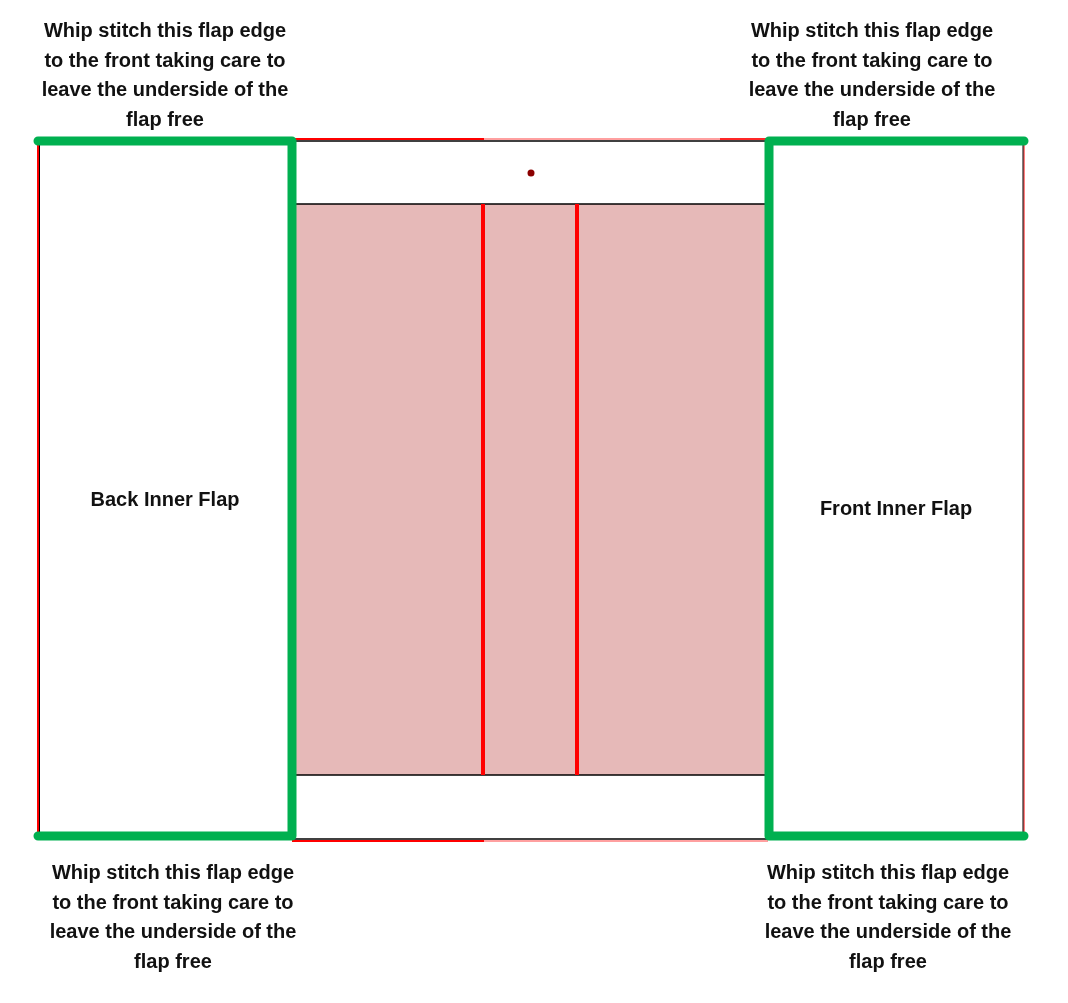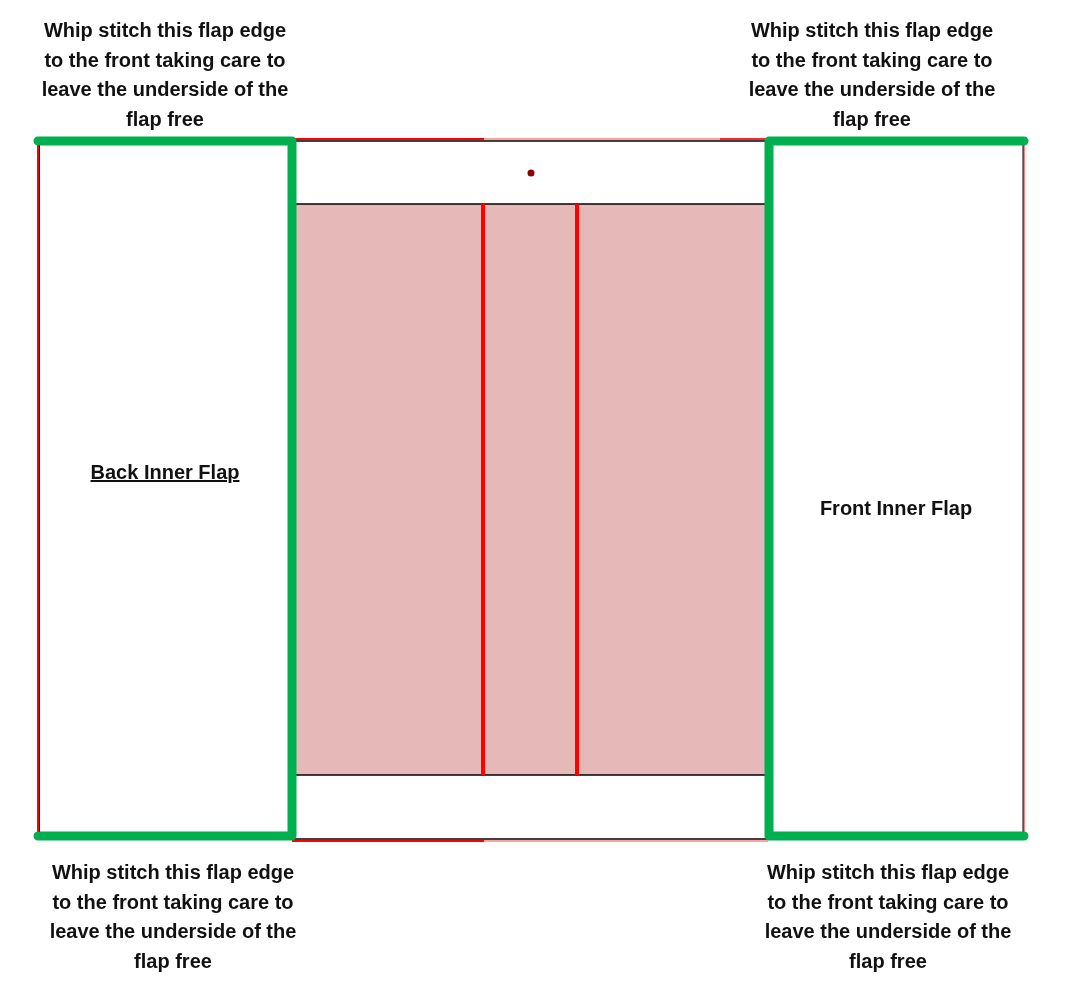--- a/index.html
+++ b/index.html
@@ -67,14 +67,14 @@
   <div>flap free</div>
 </div>
 
 <div class="label" style="left:743px; top:858px; width:290px;">
   <div>Whip stitch this flap edge</div>
   <div>to the front taking care to</div>
   <div>leave the underside of the</div>
   <div>flap free</div>
 </div>
 
-<div class="flap-label" style="left:40px; top:461px; width:250px;text-decoration:underline;">Back Inner Flap</div>
+<div class="flap-label" style="left:40px; top:488px; width:250px;">Back Inner Flap</div>
 <div class="flap-label" style="left:771px; top:461px; width:250px;margin-top:36px;">Front Inner Flap</div>
 
 </body></html>

